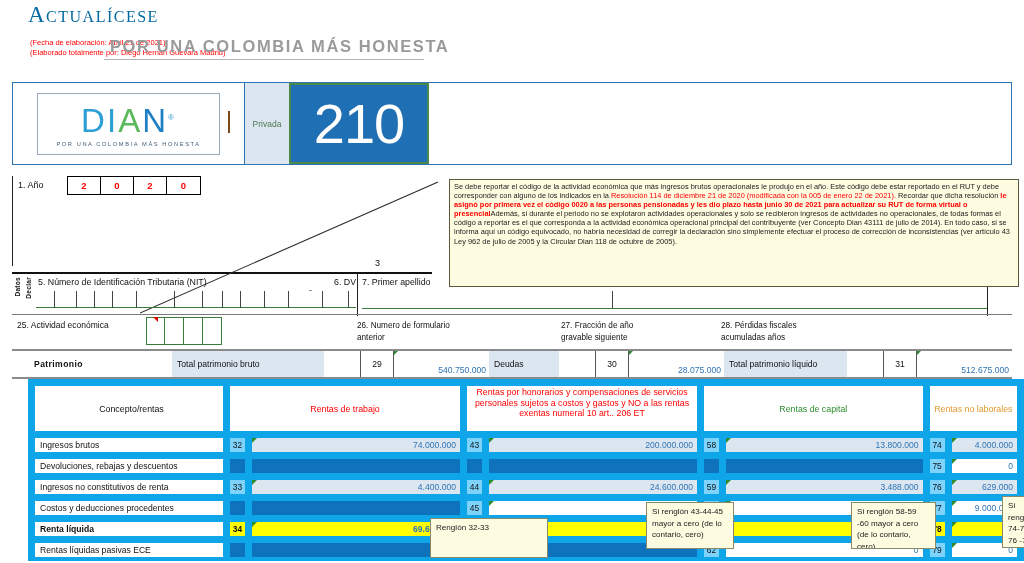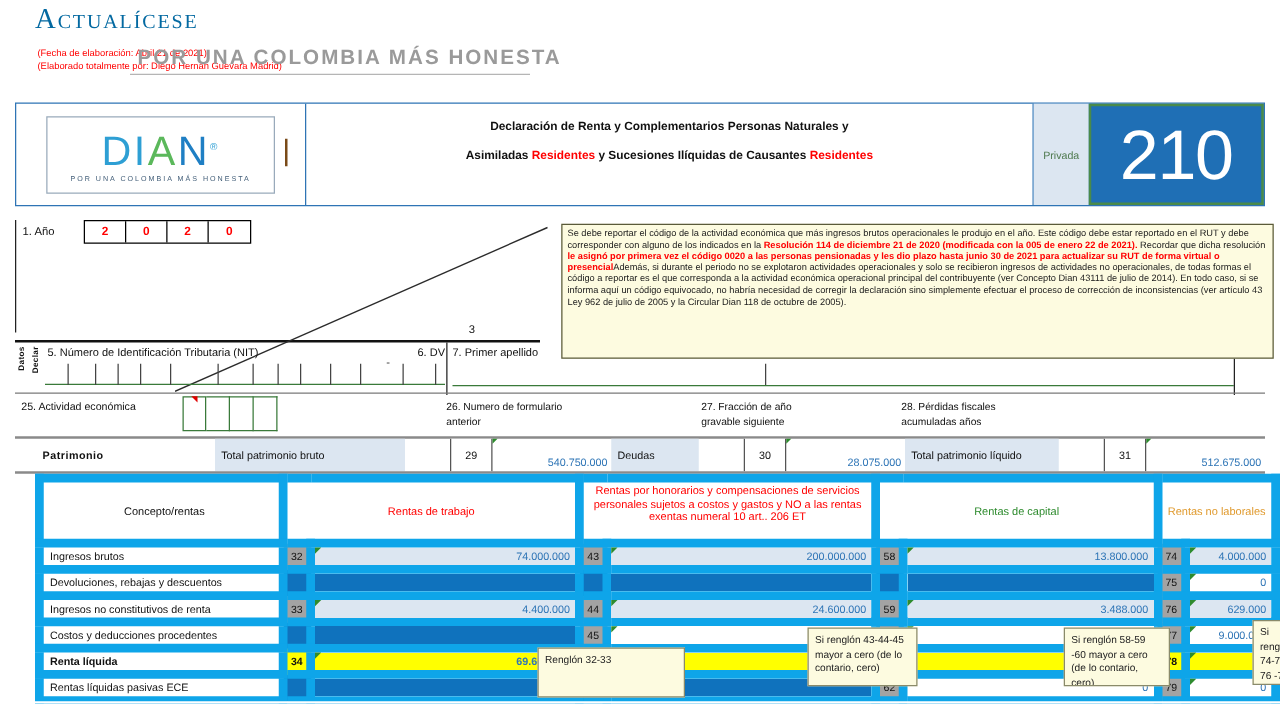--- a/index.html
+++ b/index.html
@@ -66,21 +66,21 @@
   #nitrow-bot { position:absolute; left:0; top:40px; width:1000px; height:1px; background:#7a7a7a; }
   #tick-far1 { position:absolute; left:600px; top:17px; width:1px; height:17px; background:#444; }
   #line-apell { position:absolute; left:350px; top:34px; width:625px; height:1px; background:#3a7a3a; }
 
   
   #note {
     position:absolute; left:449px; top:179px; width:570px; height:108px;
     background:#fdfbe0; border:1px solid #5a5a3a; padding:2px 4px;
     font-size:7.4px; line-height:9.1px; color:#1a1a1a; overflow:hidden;
   }
-  #note .r { color:#ff0000;font-weight:bold; }
+  #note .r { color:#ff0000; }
   #note .rb { color:#ff0000; font-weight:bold; }
 
   
   #actrow { position:absolute; left:12px; top:317px; width:1000px; height:34px; }
   #act-lbl { position:absolute; left:5px; top:3px; font-size:8.5px; color:#111; }
   #act-boxes { position:absolute; left:134px; top:0px; display:flex; height:28px; }
   #act-boxes div { width:19px; height:28px; border:1px solid #3a7a3a; border-left:none; }
   #act-boxes div:first-child { border-left:1px solid #3a7a3a; }
   #act-red { position:absolute; left:141px; top:0px; width:0; height:0; border-left:5px solid transparent; border-right:0 solid transparent; border-top:5px solid #e00000; }
   .colhdr { position:absolute; top:3px; font-size:8.2px; color:#111; line-height:12px; }
@@ -95,21 +95,21 @@
   #patrow .rn { background:#fff; width:34px; display:flex; align-items:center; justify-content:center; border-left:1px solid #555; border-right:1px solid #555;margin-left:36px; }
   #patrow .val { flex:1; display:flex; align-items:flex-end; justify-content:flex-end; padding:0 3px 2px 0; color:#2e75b6; position:relative; }
   #patrow .val .gm { position:absolute; left:0; top:0; width:0;height:0; border-left:4px solid #2e8b2e; border-bottom:4px solid transparent; }
   #patrow-bot { position:absolute; left:12px; top:377px; width:1000px; height:2px; background:#8a8a8a; }
 
   
   #tbl { position:absolute; left:28px; top:379px; width:996px; border-collapse:collapse; font-size:8.6px; color:#111; }
   #tbl td { border:7px solid #0ea5e9; padding:0; height:21px; vertical-align:middle; }
   .c-name { width:195px; padding-left:5px !important; background:#fff; }
   .c-name.bold { font-weight:bold; }
-  .c-num { width:22px; text-align:center; background:#a3a3a3; font-size:8.4px; }
+  .c-num { width:22px; text-align:center; background:#7dd3fc; font-size:8.4px; }
   .c-num.b { font-weight:bold; background:#ffff00; }
   .c-val { text-align:right; padding-right:4px !important; color:#2e75b6; position:relative; }
   .c-val.b { font-weight:bold; }
   .gmark { position:absolute; left:0; top:0; width:0; height:0; border-left:5px solid #2e8b2e; border-bottom:5px solid transparent; }
   .rmark { position:absolute; right:0; top:0; width:0; height:0; border-right:5px solid #e00000; border-bottom:5px solid transparent; }
   .bg-lt { background:#dce6f1; }
   .bg-wh { background:#ffffff; }
   .bg-yl { background:#ffff00; }
   .bg-bl { background:#0f72bd; }
   #hdr td { height:52px; text-align:center; font-size:8.8px; vertical-align:middle; }
@@ -142,26 +142,20 @@
   <div id="logo-cell">
     <div id="logo-box">
       <div id="logo-word">
         <span class="d">D</span><span class="i">I</span><span class="a">A</span><span class="n">N</span><span class="reg">®</span>
       </div>
       <div id="logo-tag">POR UNA COLOMBIA MÁS HONESTA</div>
     </div>
     <div id="logo-caret"></div>
   </div>
 
-  <div id="title-cell">
-    <div class="tl">Declaración de Renta y Complementarios Personas Naturales y</div>
-    <div class="tl">
-      <span>Asimiladas </span><span class="red">Residentes</span><span> y  Sucesiones Ilíquidas de Causantes </span><span class="red">Residentes</span>
-    </div>
-  </div>
 
   <div id="priv-cell">Privada</div>
   <div id="num-cell">
     <span>210</span>
   </div>
 </div>
 
 <div id="yearrow">
   <div id="yearlbl">1. Año</div>
   <div id="yearboxes">

